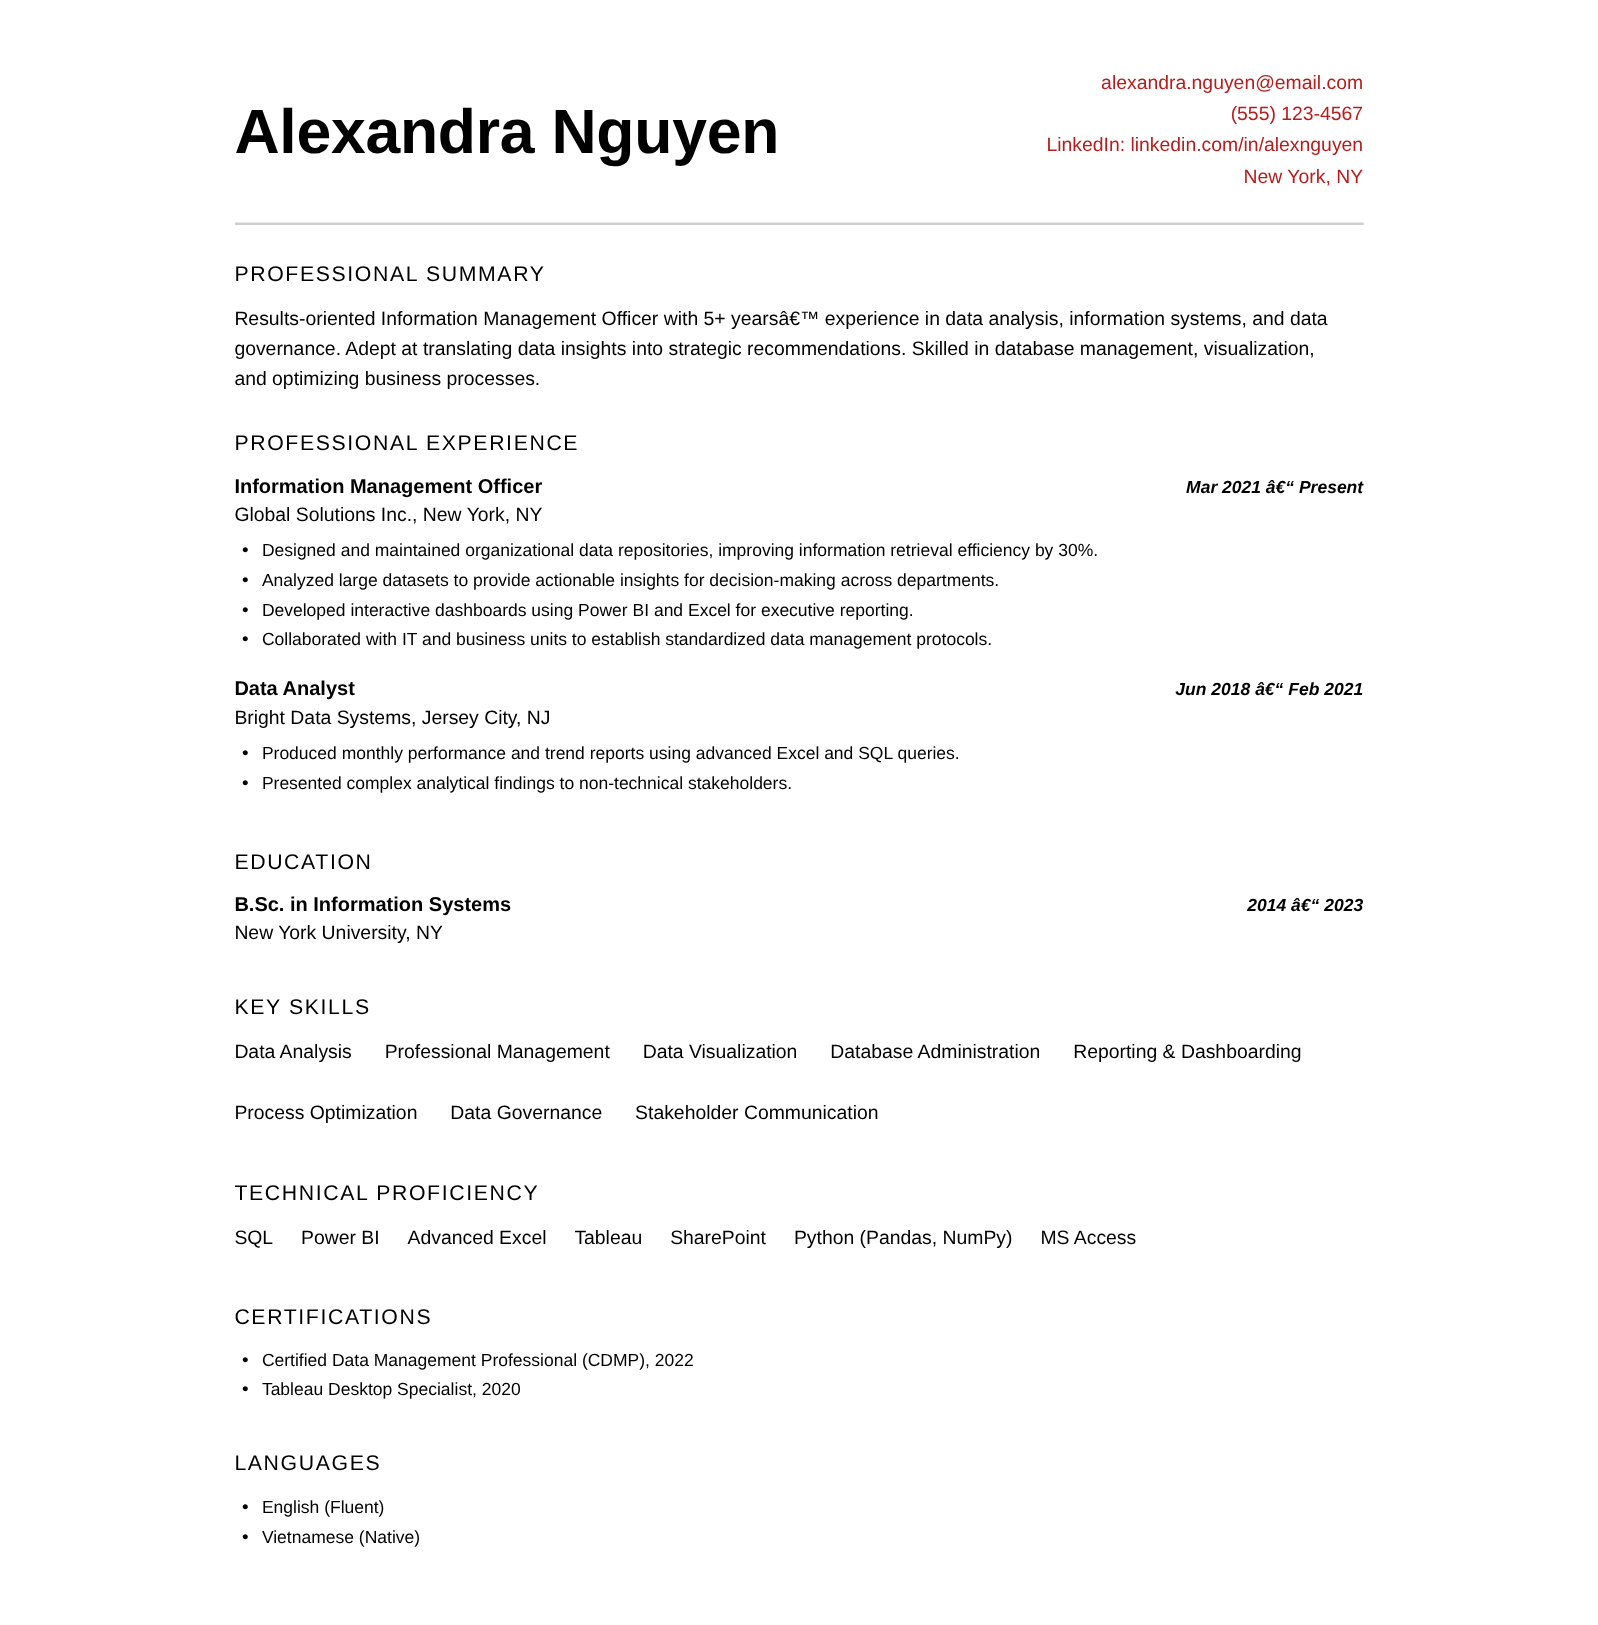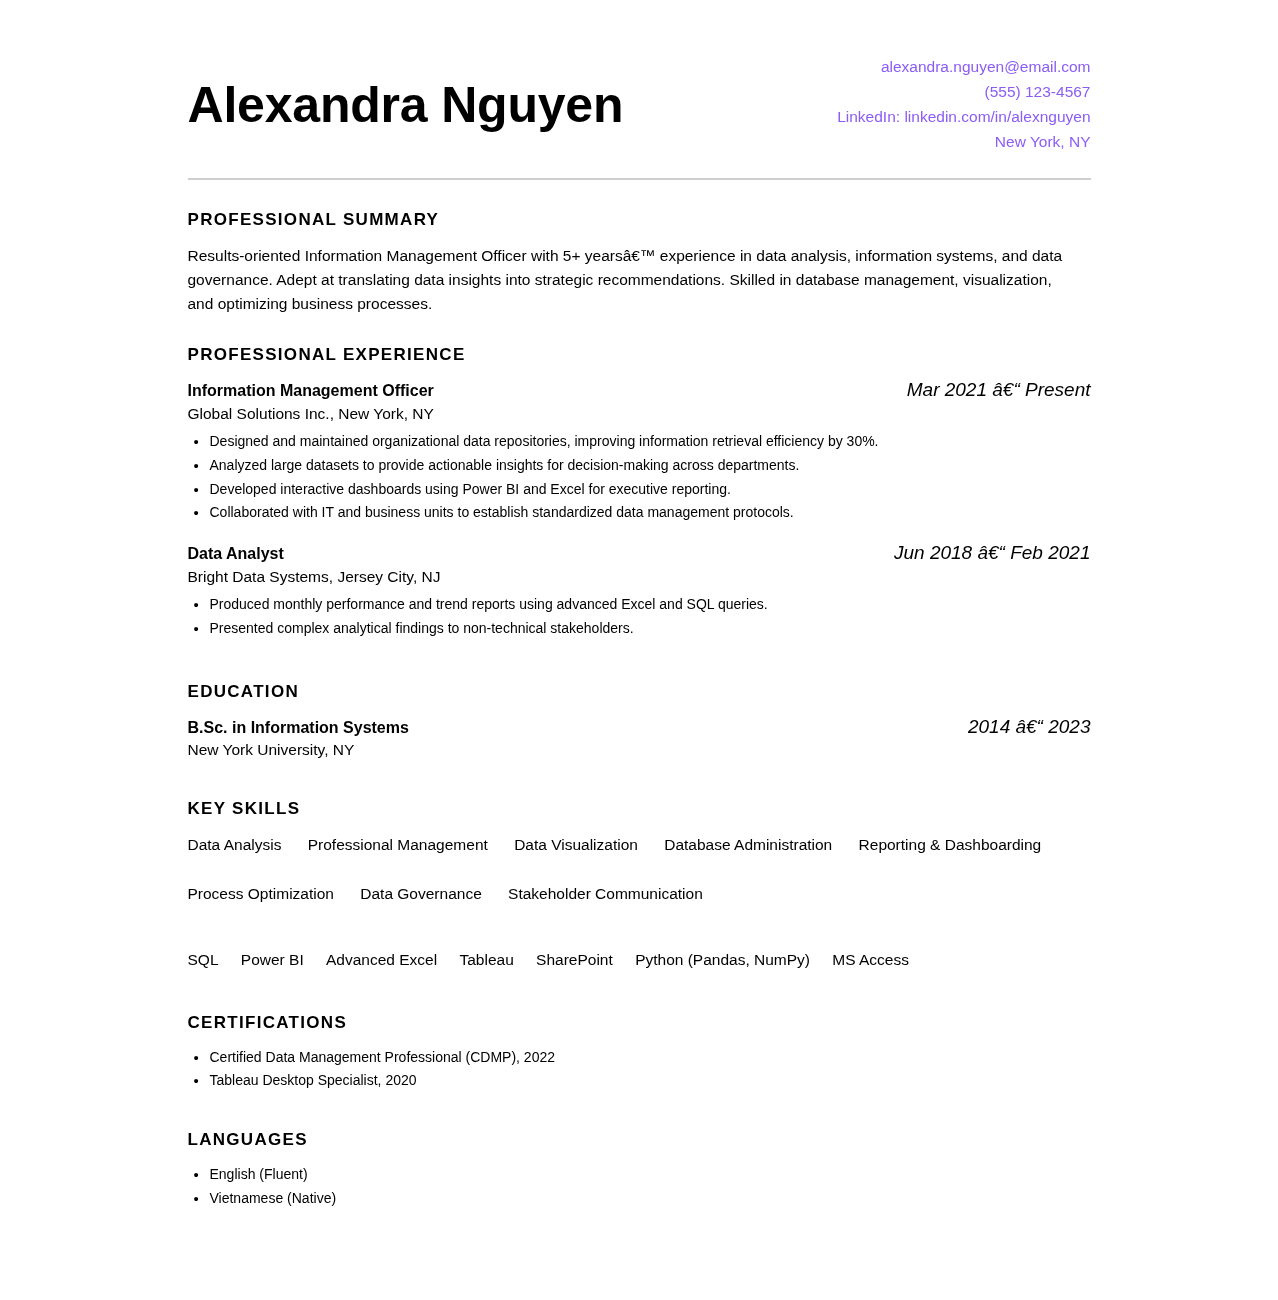--- a/index.html
+++ b/index.html
@@ -41,39 +41,39 @@
     font-weight: bold;
     line-height: 1.08;
     letter-spacing: -0.2px;
     white-space: nowrap;
   }
   .contact-block {
     text-align: right;
     padding-top: 6px;
     font-size: 15.5px;
     line-height: 1.62;
-    color: #8b5cf6;
+    color: #b91c1c;
   }
   .contact-line {
     white-space: nowrap;
   }
   .rule {
     border: 0;
     border-top: 2px solid #cfcfcf;
     margin: 24px 0 0 0;
     width: 100%;
   }
 
   
   .section {
     margin-top: 30px;
   }
   .section-heading {
     font-size: 17px;
-    font-weight: bold;
+    font-weight: normal;
     letter-spacing: 1.3px;
     text-transform: uppercase;
     margin-bottom: 14px;
   }
   .summary-text {
     font-size: 15.5px;
     line-height: 1.52;
     max-width: 880px;
   }
 
@@ -88,24 +88,25 @@
     display: flex;
     align-items: baseline;
     justify-content: space-between;
   }
   .entry-title {
     font-size: 16px;
     font-weight: bold;
     line-height: 1.35;
   }
   .entry-date {
-    font-size: 19px;
+    font-size: 14px;
     font-style: italic;
     white-space: nowrap;
     padding-left: 20px;
+    font-weight: bold;
   }
   .entry-sub {
     font-size: 15.5px;
     line-height: 1.4;
     margin-top: 1px;
   }
 
   
   ul.bullets {
     list-style: none;
@@ -233,20 +234,21 @@
         <span class="skill-item">Reporting &amp; Dashboarding</span>
       </div>
       <div class="skill-row">
         <span class="skill-item">Process Optimization</span>
         <span class="skill-item">Data Governance</span>
         <span class="skill-item">Stakeholder Communication</span>
       </div>
     </div>
 
     <div class="section section-tech">
+      <div class="section-heading">TECHNICAL PROFICIENCY</div>
       <div class="tech-row">
         <span class="tech-item">SQL</span>
         <span class="tech-item">Power BI</span>
         <span class="tech-item">Advanced Excel</span>
         <span class="tech-item">Tableau</span>
         <span class="tech-item">SharePoint</span>
         <span class="tech-item">Python (Pandas, NumPy)</span>
         <span class="tech-item">MS Access</span>
       </div>
     </div>

